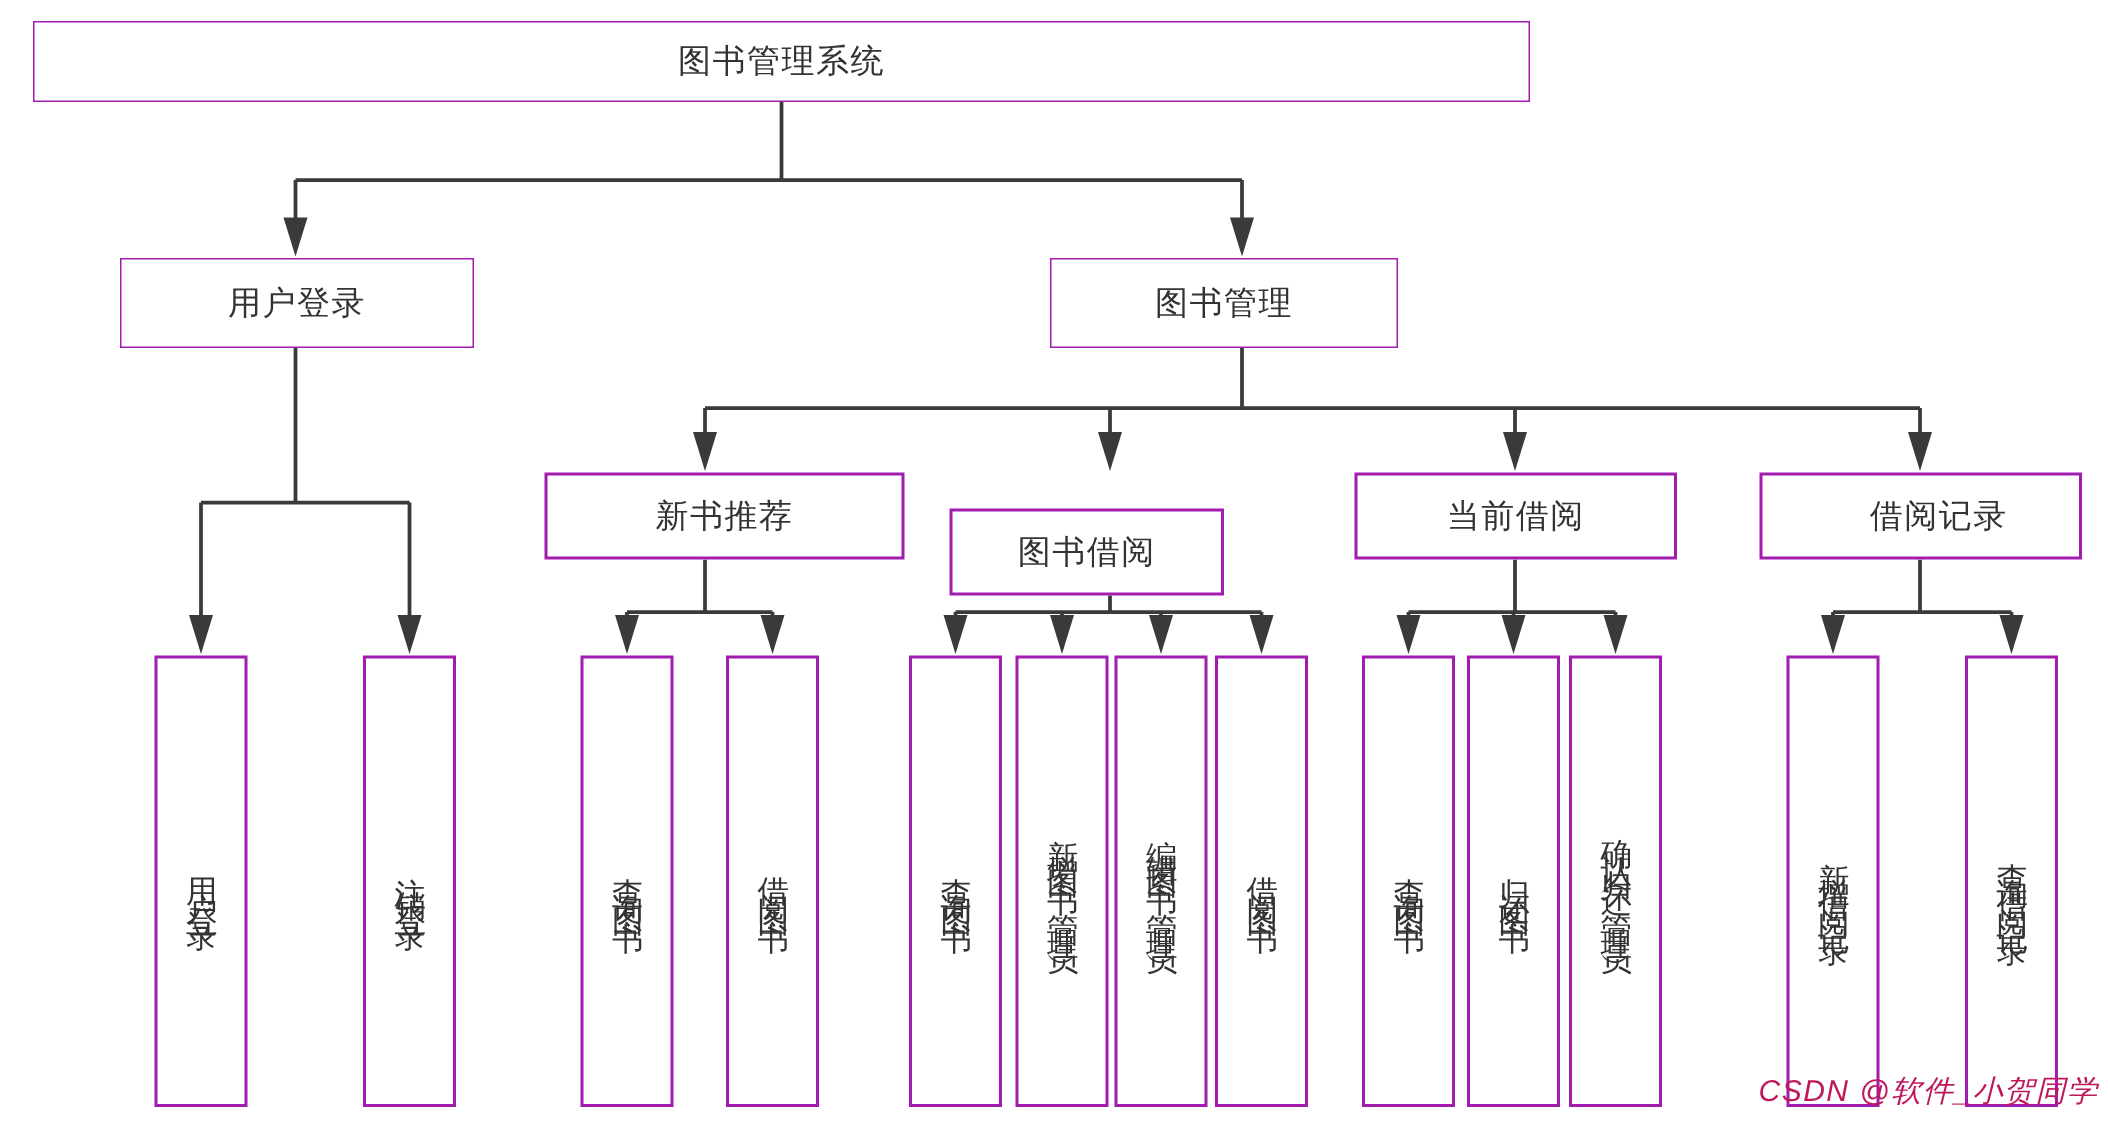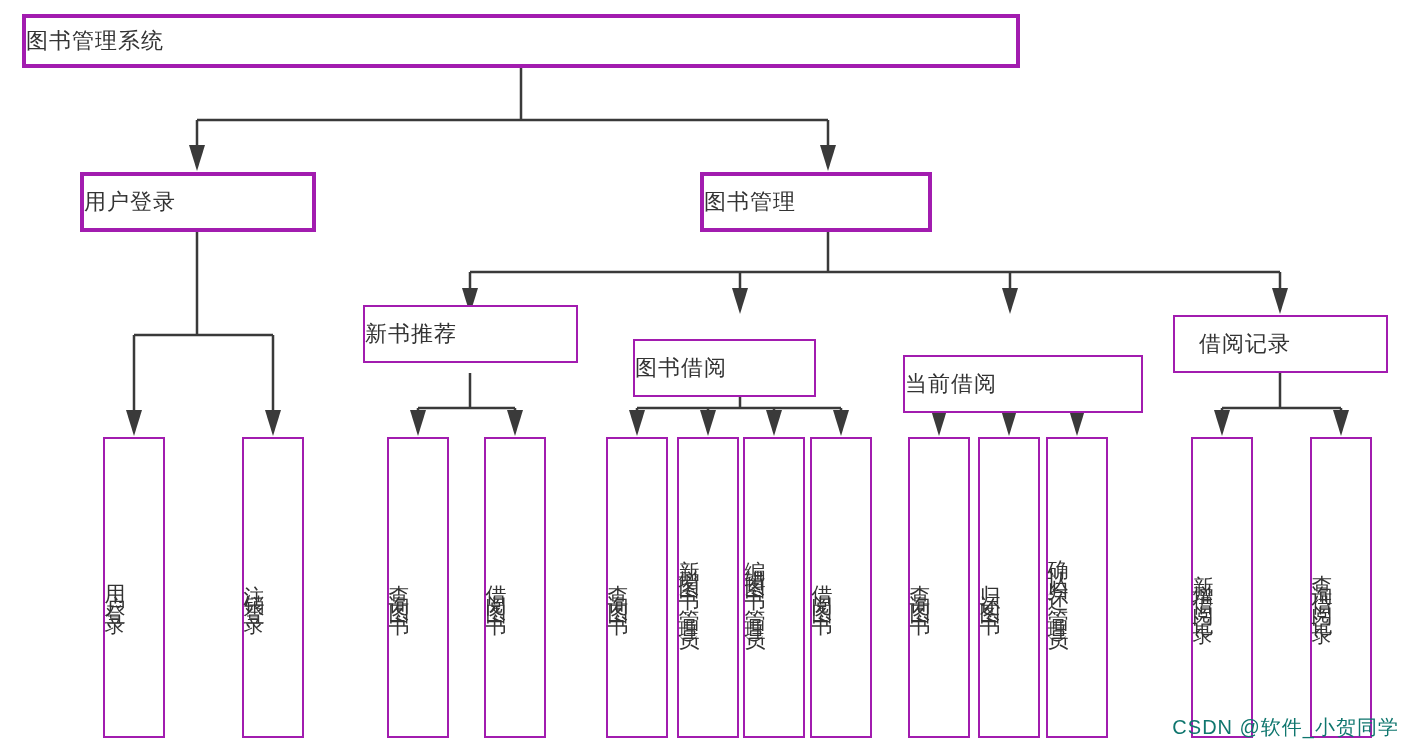--- a/index.html
+++ b/index.html
@@ -12,24 +12,25 @@
     overflow: hidden;
   }
   svg.connectors {
     position: absolute;
     left: 0; top: 0;
     width: 1405px; height: 747px;
   }
   .box {
     position: absolute;
     background: #ffffff;
-    border: 4px solid #a21caf;
+    border: 1px solid #a21caf;
     box-sizing: border-box;
     display: flex;
     align-items: center;
+    justify-content: center;
   }
   .box.thin { border-width: 2px; }
   .hlabel {
     font-size: 22px;
     color: #333333;
     white-space: nowrap;
     letter-spacing: 1px;
   }
   .leaf {
     top: 437px;
@@ -42,23 +43,24 @@
     font-size: 21px;
     letter-spacing: 10px;
     color: #333333;
     line-height: 1;
   }
   .watermark {
     position: absolute;
     right: 6px;
     bottom: 6px;
     font-size: 20px;
-    color: #0f766e;
+    color: #be185d;
     letter-spacing: 1px;
     white-space: nowrap;
+    font-style: italic;
   }
 </style>
 </head>
 <body>
 
 <div class="canvas">
 
   <svg class="connectors" viewBox="0 0 1405 747" aria-hidden="true">
     <g stroke="#3a3a3a" stroke-width="2.5" fill="none">
 
@@ -103,27 +105,27 @@
     <span class="hlabel">图书管理系统</span>
   </div>
 
   <div class="box" style="left:80px; top:172px; width:236px; height:60px;">
     <span class="hlabel">用户登录</span>
   </div>
   <div class="box" style="left:700px; top:172px; width:232px; height:60px;">
     <span class="hlabel">图书管理</span>
   </div>
 
-  <div class="box thin" style="left:363px; top:305px; width:215px; height:58px;">
+  <div class="box thin" style="left:363px; top:315px; width:240px; height:58px;">
     <span class="hlabel">新书推荐</span>
   </div>
   <div class="box thin" style="left:633px; top:315px; width:183px; height:58px;margin-top:24px;">
     <span class="hlabel">图书借阅</span>
   </div>
-  <div class="box thin" style="left:903px; top:315px; width:240px; height:58px;margin-top:40px;">
+  <div class="box thin" style="left:903px; top:315px; width:215px; height:58px;">
     <span class="hlabel">当前借阅</span>
   </div>
   <div class="box thin" style="left:1173px; top:315px; width:215px; height:58px;padding-left:24px;">
     <span class="hlabel">借阅记录</span>
   </div>
 
   <div class="box thin leaf" style="left:103px;">
     <span class="vlabel">用户登录</span>
   </div>
   <div class="box thin leaf" style="left:242px;">

